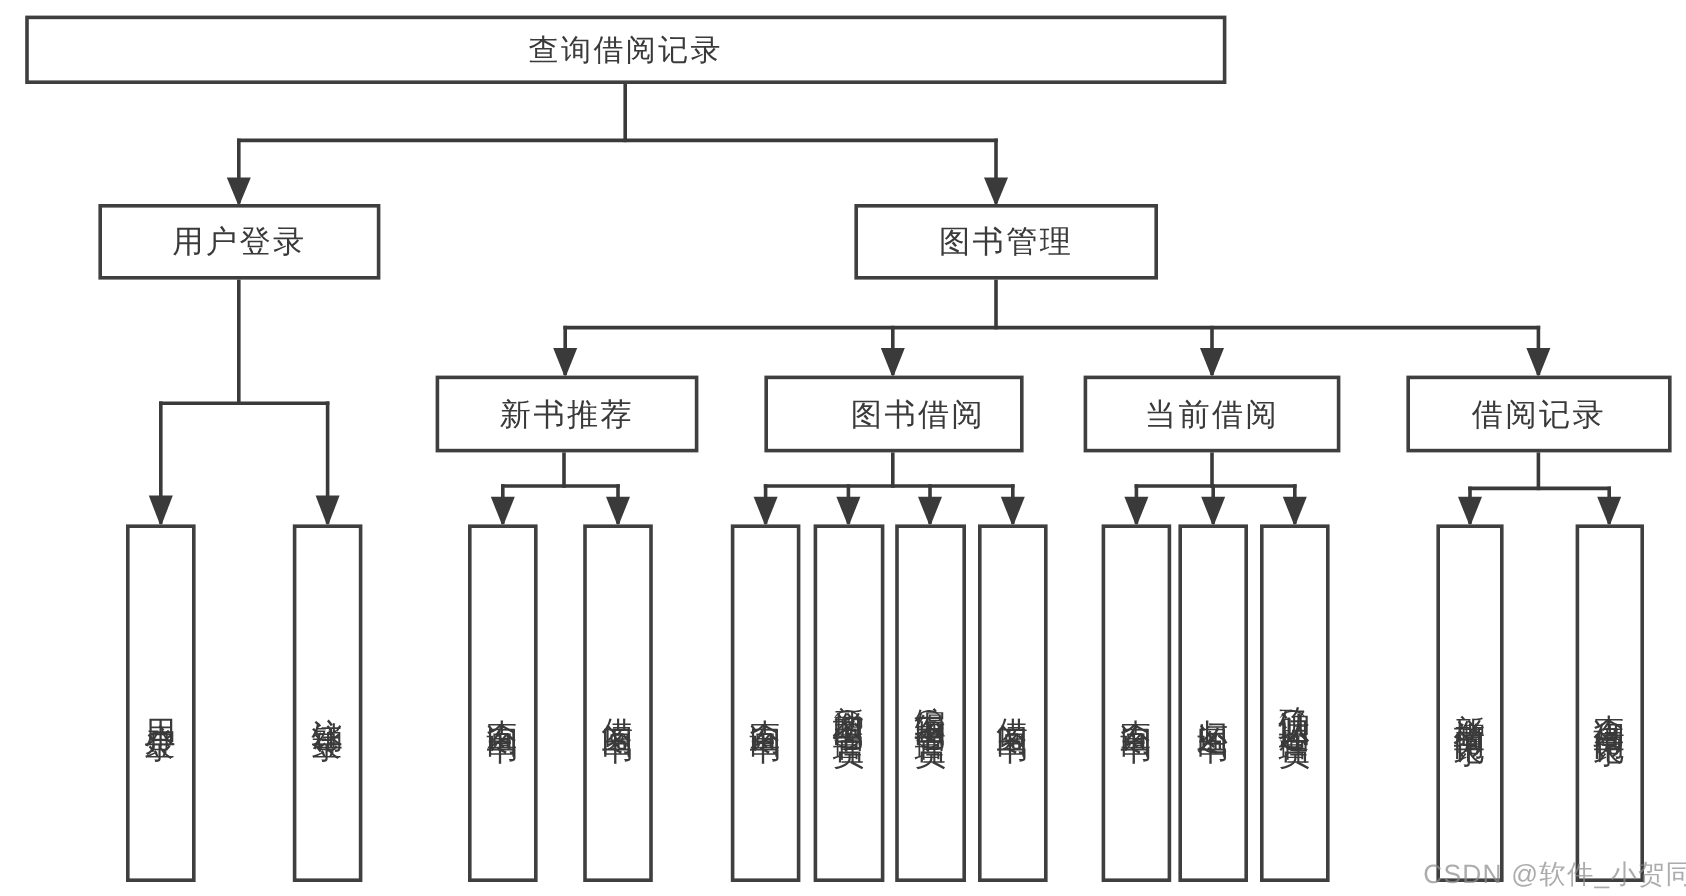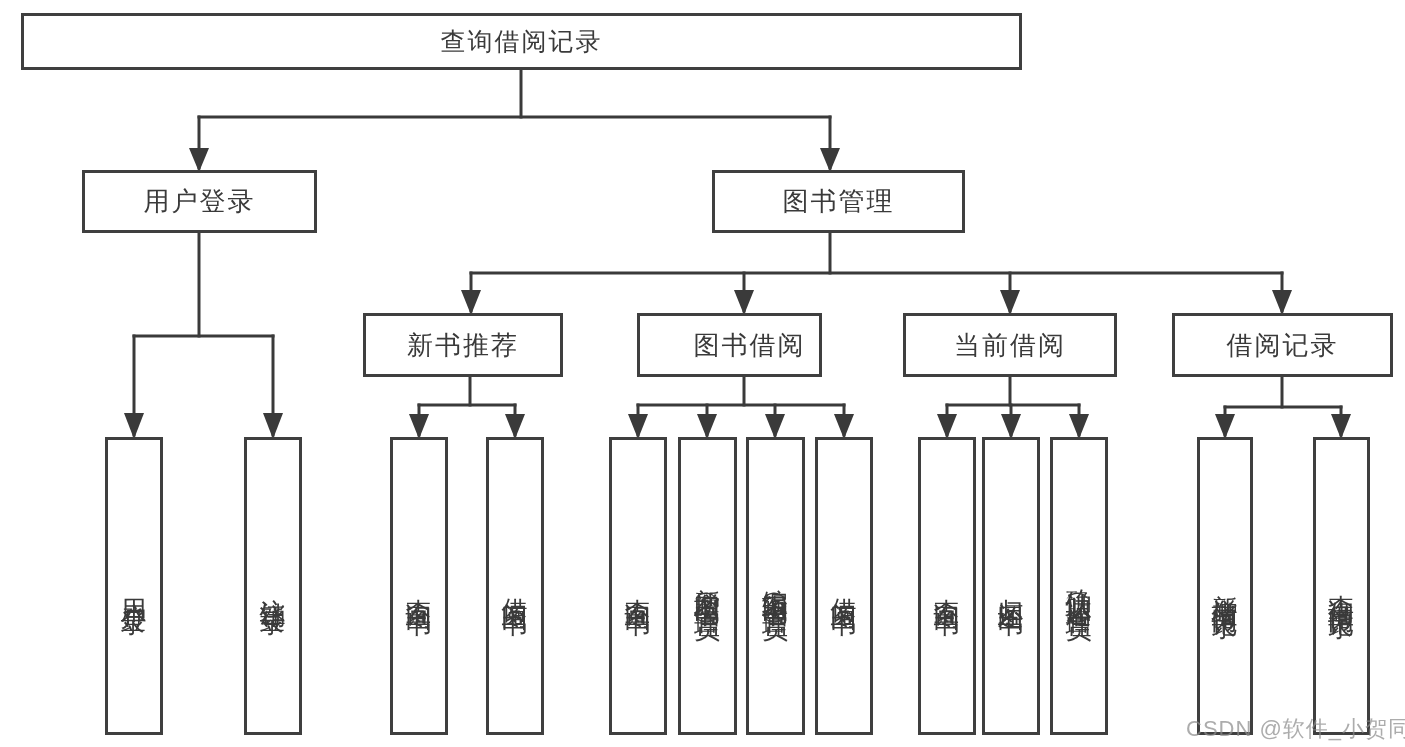--- a/index.html
+++ b/index.html
@@ -135,24 +135,24 @@
     <span class="lbl">查询借阅记录</span>
   </div>
 
   <div class="box" style="left:82px;top:170px;width:235px;height:63px;">
     <span class="lbl">用户登录</span>
   </div>
   <div class="box" style="left:712px;top:170px;width:253px;height:63px;">
     <span class="lbl">图书管理</span>
   </div>
 
-  <div class="box" style="left:363px;top:313px;width:200px;height:64px;">
+  <div class="box" style="left:363px;top:313px;width:219px;height:64px;">
     <span class="lbl">新书推荐</span>
   </div>
-  <div class="box" style="left:637px;top:313px;width:185px;height:64px;padding-left:40px;">
+  <div class="box" style="left:637px;top:313px;width:216px;height:64px;padding-left:40px;">
     <span class="lbl">图书借阅</span>
   </div>
   <div class="box" style="left:1172px;top:313px;width:221px;height:64px;">
     <span class="lbl">借阅记录</span>
   </div>
   <div class="box" style="left:903px;top:313px;width:214px;height:64px;">
     <span class="lbl">当前借阅</span>
   </div>
 
   <div class="box leaf" style="left:105px;">

